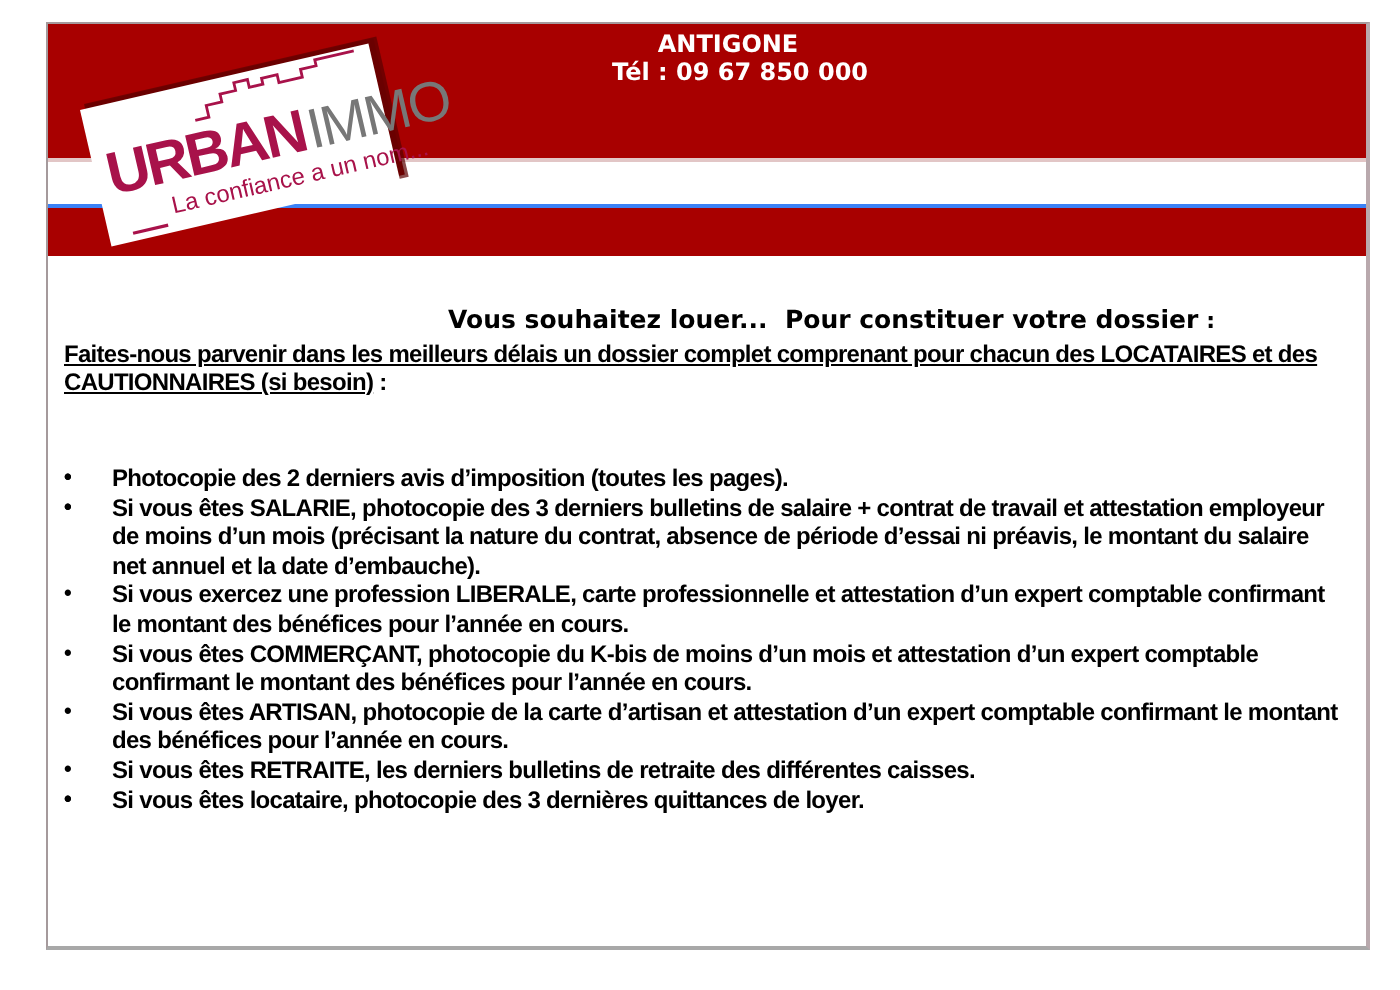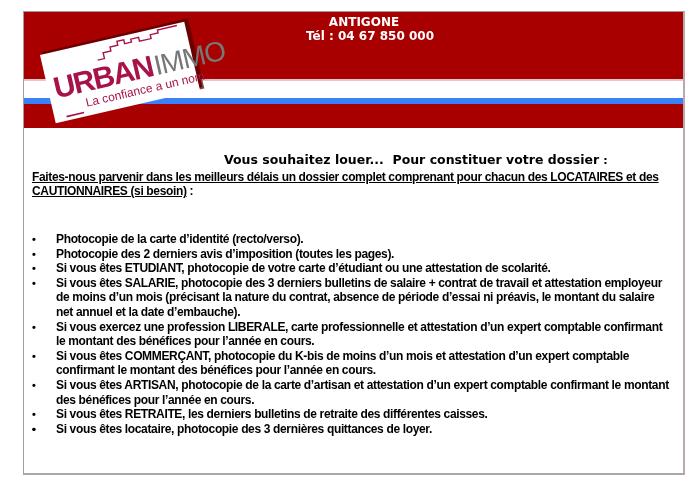--- a/index.html
+++ b/index.html
@@ -10,21 +10,21 @@
     .frame {
       position: absolute; left: 23px; top: 11px; width: 662px; height: 464px;
       border: 1px solid #a59a9c; border-right: 2px solid #b9a9ad; border-bottom: 2px solid #a8a8a8;
       background: #ffffff; box-sizing: border-box;
     }
     .band-top {
       position: absolute; left: 0; top: 0; width: 100%; height: 67px; background: #a80000;
     }
     .band-white {
       position: absolute; left: 0; top: 67px; width: 100%; height: 25px; background: #ffffff;
-      border-top: 2px solid #e2c6c6; border-bottom: 6px solid #3b82f6; box-sizing: border-box;
+      border-top: 2px solid #e2c6c6; border-bottom: 2px solid #3b82f6; box-sizing: border-box;
     }
     .band-nav {
       position: absolute; left: 0; top: 92px; width: 100%; height: 24px; background: #a80000;
     }
     .address {
       position: absolute; left: 240px; top: 3px; width: 200px; text-align: center;
       color: #ffffff; font-family: "DejaVu Sans", sans-serif; font-weight: bold;
       font-size: 12px; line-height: 14px;
     }
     .address .line { display: block; }
@@ -65,21 +65,21 @@
     ul.docs li { position: relative; padding-left: 24px; line-height: 14.6px; }
     ul.docs li .bullet { position: absolute; left: 0; top: 0; font-size: 11px; }
   </style>
 </head>
 <body>
 
 <div class="frame">
   <div class="band-top">
     <div class="address">
       <span class="line">ANTIGONE</span>
-      <span class="line" style="padding-left:12px">Tél : 04 67 850 000</span>
+      <span class="line" style="padding-left:12px">Tél : 09 67 850 000</span>
     </div>
   </div>
 
   <div class="band-white">
     <div class="tagline">
       <span style="white-space:pre">Vous souhaitez louer...  Pour constituer votre dossier</span><span class="colon">:</span>
     </div>
   </div>
 
   <div class="band-nav">
@@ -99,23 +99,23 @@
     </svg>
     <div style="position:absolute;left:6px;top:22px;white-space:nowrap;line-height:28px;">
       <span style="font-family:'Liberation Sans',sans-serif;font-weight:bold;font-size:30px;color:#a8124a;letter-spacing:-1.5px;">URBAN</span><span style="font-family:'Liberation Sans',sans-serif;font-size:28px;color:#777777;letter-spacing:-1px;margin-left:2px;">IMMO</span>
     </div>
     <div style="position:absolute;left:34px;top:50px;white-space:nowrap;font-family:'Liberation Sans',sans-serif;font-size:12px;color:#a8124a;">La confiance a un nom...</div>
   </div>
 
   <div class="content">
     <p class="intro"><span class="u">Faites-nous parvenir dans les meilleurs délais un dossier complet comprenant pour chacun des LOCATAIRES et des CAUTIONNAIRES (si besoin)</span><span> :</span></p>
     <ul class="docs">
-      <li><span class="bullet">•</span><span>Photocopie de la carte d’identité (recto/verso).</span></li>
+      <li><span class="bullet">•</span></li>
       <li><span class="bullet">•</span><span>Photocopie des 2 derniers avis d’imposition (toutes les pages).</span></li>
-      <li><span class="bullet">•</span><span>Si vous êtes ETUDIANT, photocopie de votre carte d’étudiant ou une attestation de scolarité.</span></li>
+      <li><span class="bullet">•</span></li>
       <li><span class="bullet">•</span><span>Si vous êtes SALARIE, photocopie des 3 derniers bulletins de salaire + contrat de travail et attestation employeur de moins d’un mois (précisant la nature du contrat, absence de période d’essai ni préavis, le montant du salaire net annuel et la date d’embauche).</span></li>
       <li><span class="bullet">•</span><span>Si vous exercez une profession LIBERALE, carte professionnelle et attestation d’un expert comptable confirmant le montant des bénéfices pour l’année en cours.</span></li>
       <li><span class="bullet">•</span><span>Si vous êtes COMMERÇANT, photocopie du K-bis de moins d’un mois et attestation d’un expert comptable confirmant le montant des bénéfices pour l’année en cours.</span></li>
       <li><span class="bullet">•</span><span>Si vous êtes ARTISAN, photocopie de la carte d’artisan et attestation d’un expert comptable confirmant le montant des bénéfices pour l’année en cours.</span></li>
       <li><span class="bullet">•</span><span>Si vous êtes RETRAITE, les derniers bulletins de retraite des différentes caisses.</span></li>
       <li><span class="bullet">•</span></li>
       <li><span class="bullet">•</span><span>Si vous êtes locataire, photocopie des 3 dernières quittances de loyer.</span></li>
     </ul>
   </div>
 </div>

